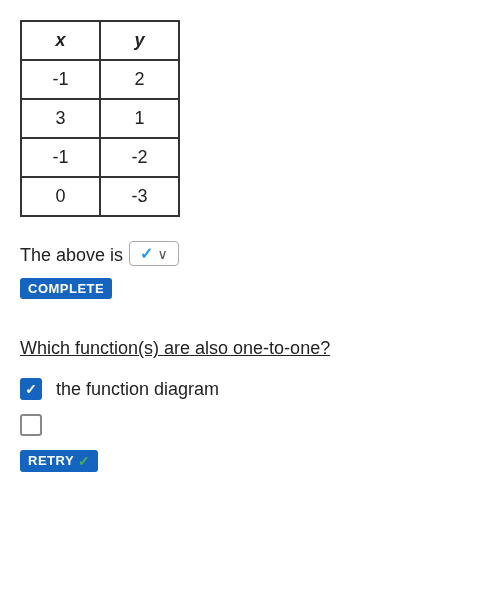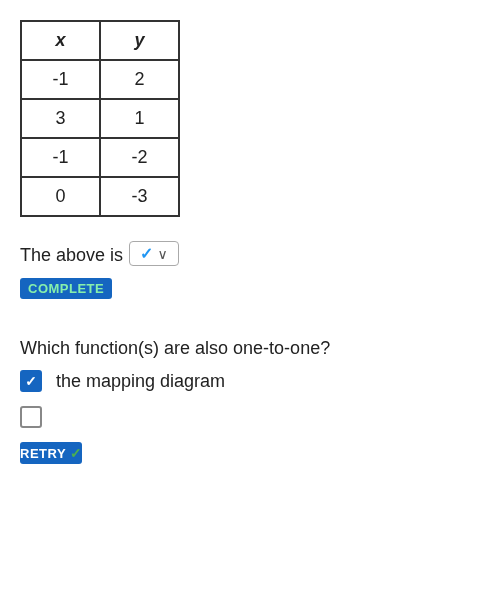--- a/index.html
+++ b/index.html
@@ -68,34 +68,35 @@
 
     .chevron {
       color: #555;
       font-size: 14px;
     }
 
     
     .complete-badge {
       display: inline-block;
       background: #1565c0;
-      color: #86efac;
+      color: #ffffff;
       font-size: 13px;
       font-weight: bold;
       letter-spacing: 0.5px;
       padding: 3px 8px;
       border-radius: 3px;
       margin-bottom: 18px;
     }
 
     
     .question-text {
       font-size: 18px;
-      margin-bottom: 8px;
+      margin-bottom: 16px;
       line-height: 1.5;
+      text-decoration: underline;
     }
 
     
     .options-list {
       list-style: none;
       margin-bottom: 12px;
     }
     .option-item {
       display: flex;
       align-items: center;
@@ -130,27 +131,27 @@
       border-radius: 3px;
       display: flex;
       align-items: center;
       justify-content: center;
       flex-shrink: 0;
     }
 
     
     .retry-btn {
       display: inline-flex;
-      align-items: center;
+      align-items: flex-start;
       background: #1565c0;
       color: #fff;
       font-size: 13px;
       font-weight: bold;
       letter-spacing: 0.5px;
-      padding: 3px 0;
+      padding: 3px 8px;
       border-radius: 3px;
       gap: 4px;
       border: none;
       cursor: pointer;
     }
     .retry-checkmark {
       color: #4caf50;
       font-size: 14px;
     }
   </style>
@@ -205,21 +206,21 @@
 
 <br>
 
 
 <p class="question-text">Which function(s) are also one-to-one?</p>
 
 
 <ul class="options-list">
   <li class="option-item">
     <div class="checkbox-checked"></div>
-    <span>the mapping diagram</span>
+    <span>the function diagram</span>
   </li>
   <li class="option-item">
     <div class="checkbox-unchecked"></div>
   </li>
 </ul>
 
 
 <button class="retry-btn">
   <span>RETRY</span>
   <span class="retry-checkmark">✓</span>

